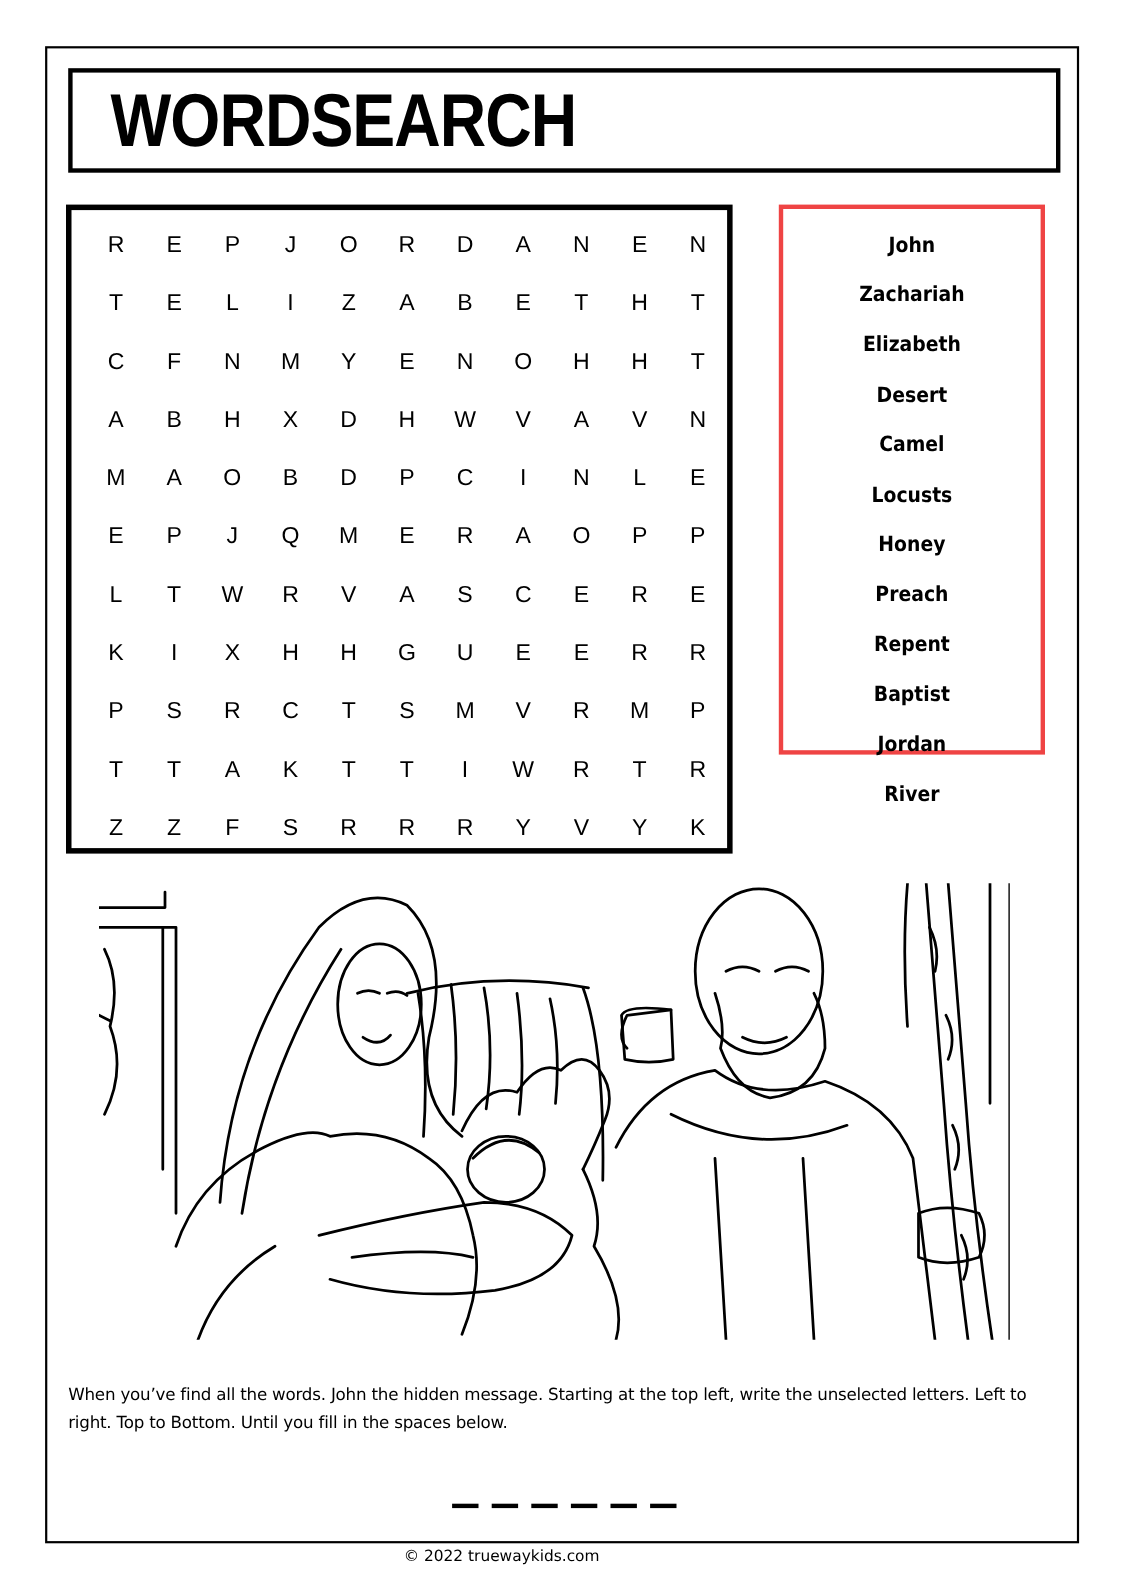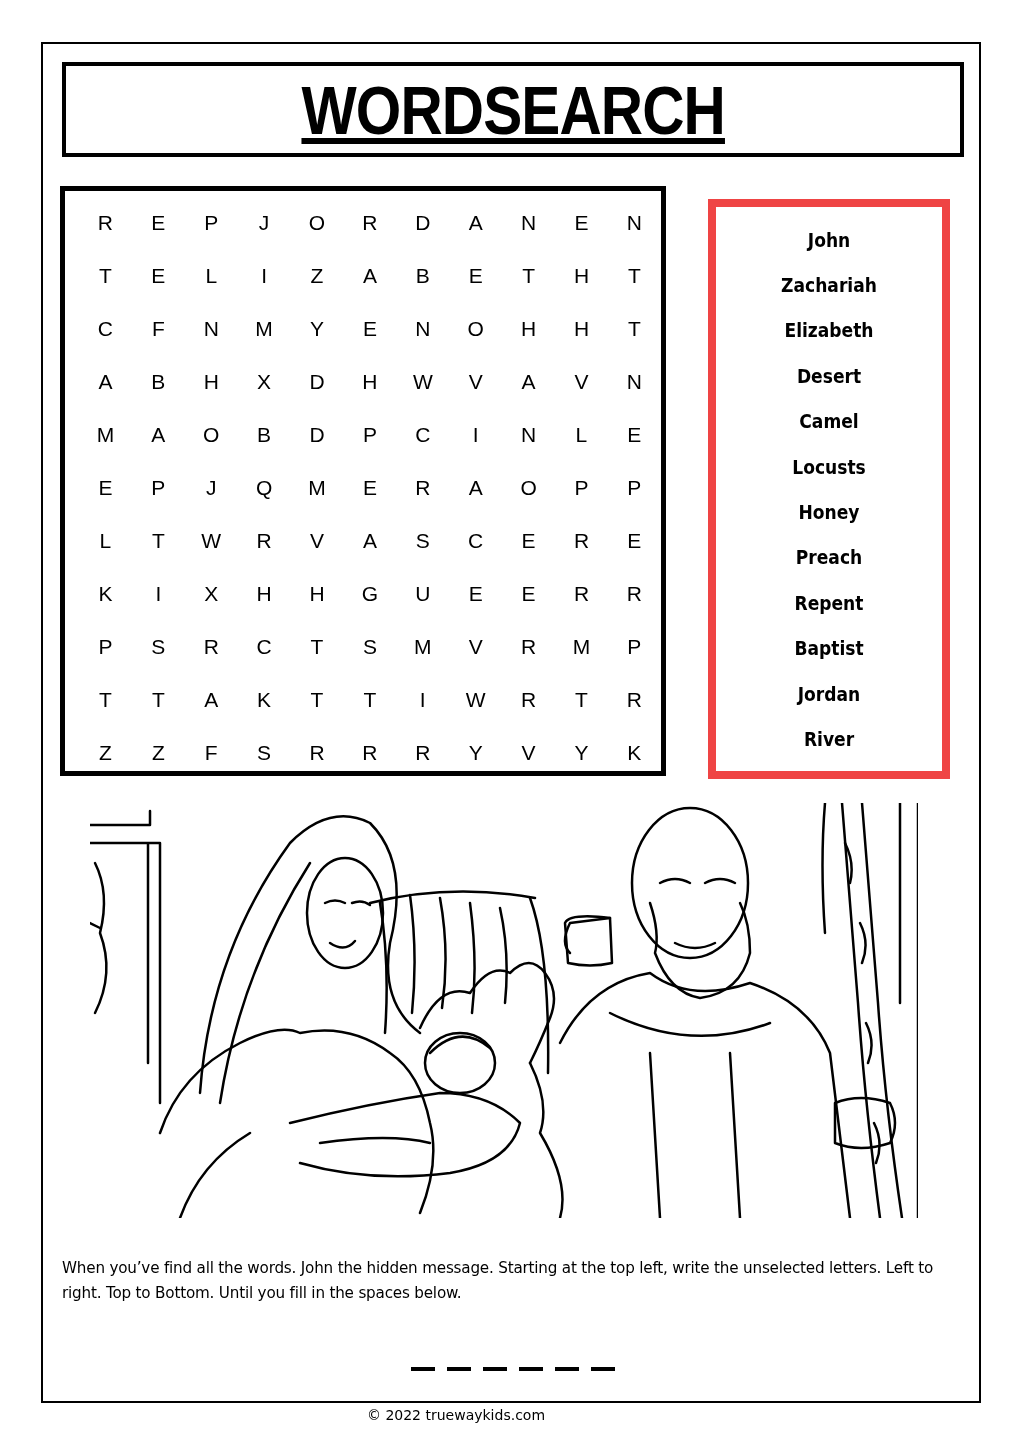--- a/index.html
+++ b/index.html
@@ -1,23 +1,23 @@
 <!DOCTYPE html>
 <html><head>
 <meta charset="utf-8">
 <style>
   html, body { margin: 0; padding: 0; background: #ffffff; }
   body { width: 1024px; height: 1447px; position: relative; font-family: "Liberation Sans", sans-serif; color: #000; overflow: hidden; }
   .page-border { position: absolute; left: 41px; top: 42px; width: 940px; height: 1361px; border: 2px solid #000; box-sizing: border-box; }
-  .title-box { position: absolute; left: 62px; top: 62px; width: 902px; height: 95px; border: 4px solid #000; box-sizing: border-box; display: flex; align-items: center; justify-content: center; text-decoration: underline; }
+  .title-box { position: absolute; left: 62px; top: 62px; width: 902px; height: 95px; border: 4px solid #000; box-sizing: border-box; display: flex; align-items: center; justify-content: flex-start; }
   .title { font-family: "Liberation Sans", sans-serif; font-weight: 900; font-size: 68px; letter-spacing: -1px; transform: scaleX(0.86); line-height: 1; }
   .grid-box { position: absolute; left: 60px; top: 186px; width: 606px; height: 590px; border: 5px solid #000; box-sizing: border-box; }
   .grid { position: absolute; left: 14px; top: 5px; display: grid; grid-template-columns: repeat(11, 52.9px); grid-auto-rows: 53.1px; }
   .cell { display: flex; align-items: center; justify-content: center; font-size: 21px; font-family: "Liberation Sans", sans-serif; }
-  .words-box { position: absolute; left: 708px; top: 186px; width: 242px; height: 580px; border: 8px solid #ef4444; box-sizing: border-box; margin-top: 13px; }
+  .words-box { position: absolute; left: 708px; top: 186px; width: 242px; height: 500px; border: 4px solid #ef4444; box-sizing: border-box; }
   .word-list { list-style: none; margin: 0; padding: 0; position: absolute; top: 10px; left: 0; right: 0; }
   .word { height: 45.4px; display: flex; align-items: center; justify-content: center; font-family: "DejaVu Sans", sans-serif; font-weight: bold; font-size: 19px; transform: scaleX(0.9); }
   .illustration { position: absolute; left: 90px; top: 803px; width: 828px; height: 415px; }
   .instructions { position: absolute; left: 62px; top: 1256px; width: 900px; font-family: "DejaVu Sans", sans-serif; font-size: 15.2px; line-height: 25px; letter-spacing: -0.2px; transform-origin: left top; }
   .blanks { position: absolute; left: 411px; top: 1367px; display: flex; gap: 12px; }
   .blank { width: 24px; height: 4px; background: #000; }
   .footer { position: absolute; left: 0; width: 912px; top: 1407px; text-align: center; font-family: "DejaVu Sans", sans-serif; font-size: 14px; }
 </style>
 </head>
 <body>

